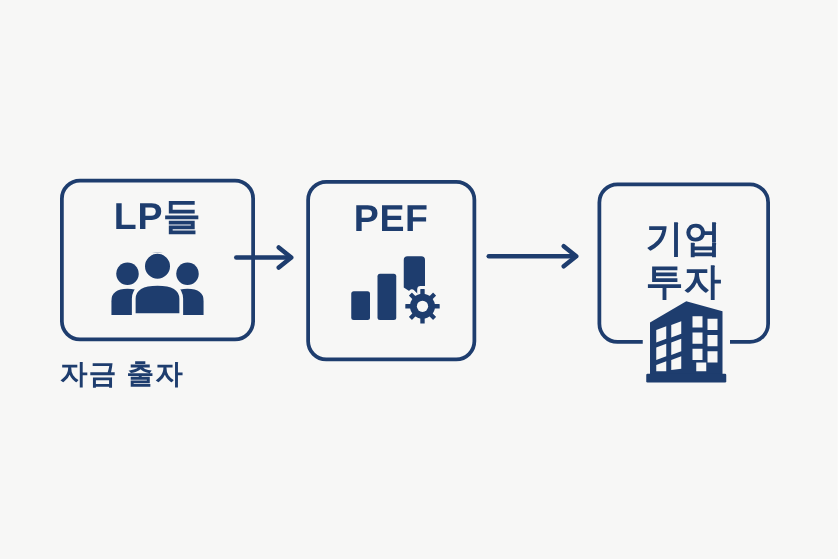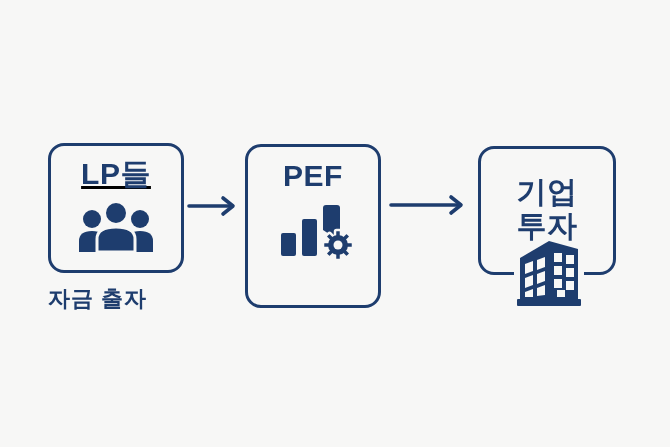--- a/index.html
+++ b/index.html
@@ -13,22 +13,22 @@
   }
   .node-box {
     position: absolute;
     box-sizing: border-box;
     border: 3.5px solid var(--navy);
     border-radius: 16px;
     display: flex;
     flex-direction: column;
     align-items: center;
   }
-  #box-lp  { left: 48px;  top: 143px; width: 136px; height: 130px; padding-top: 11px; text-decoration: underline; }
-  #box-pef { left: 245px; top: 144px; width: 136px; height: 164px; padding-top: 12px; }
+  #box-lp  { left: 48px;  top: 143px; width: 156px; height: 130px; padding-top: 11px; }
+  #box-pef { left: 245px; top: 144px; width: 136px; height: 145px; padding-top: 12px; }
   #box-corp{ left: 478px; top: 146px; width: 138px; height: 129px; padding-top: 26px; }
   .node-title {
     color: var(--navy);
     font-weight: bold;
     font-size: 30px;
     line-height: 34px;
     text-align: center;
     letter-spacing: 0.5px;
     white-space: pre-line;
   }

